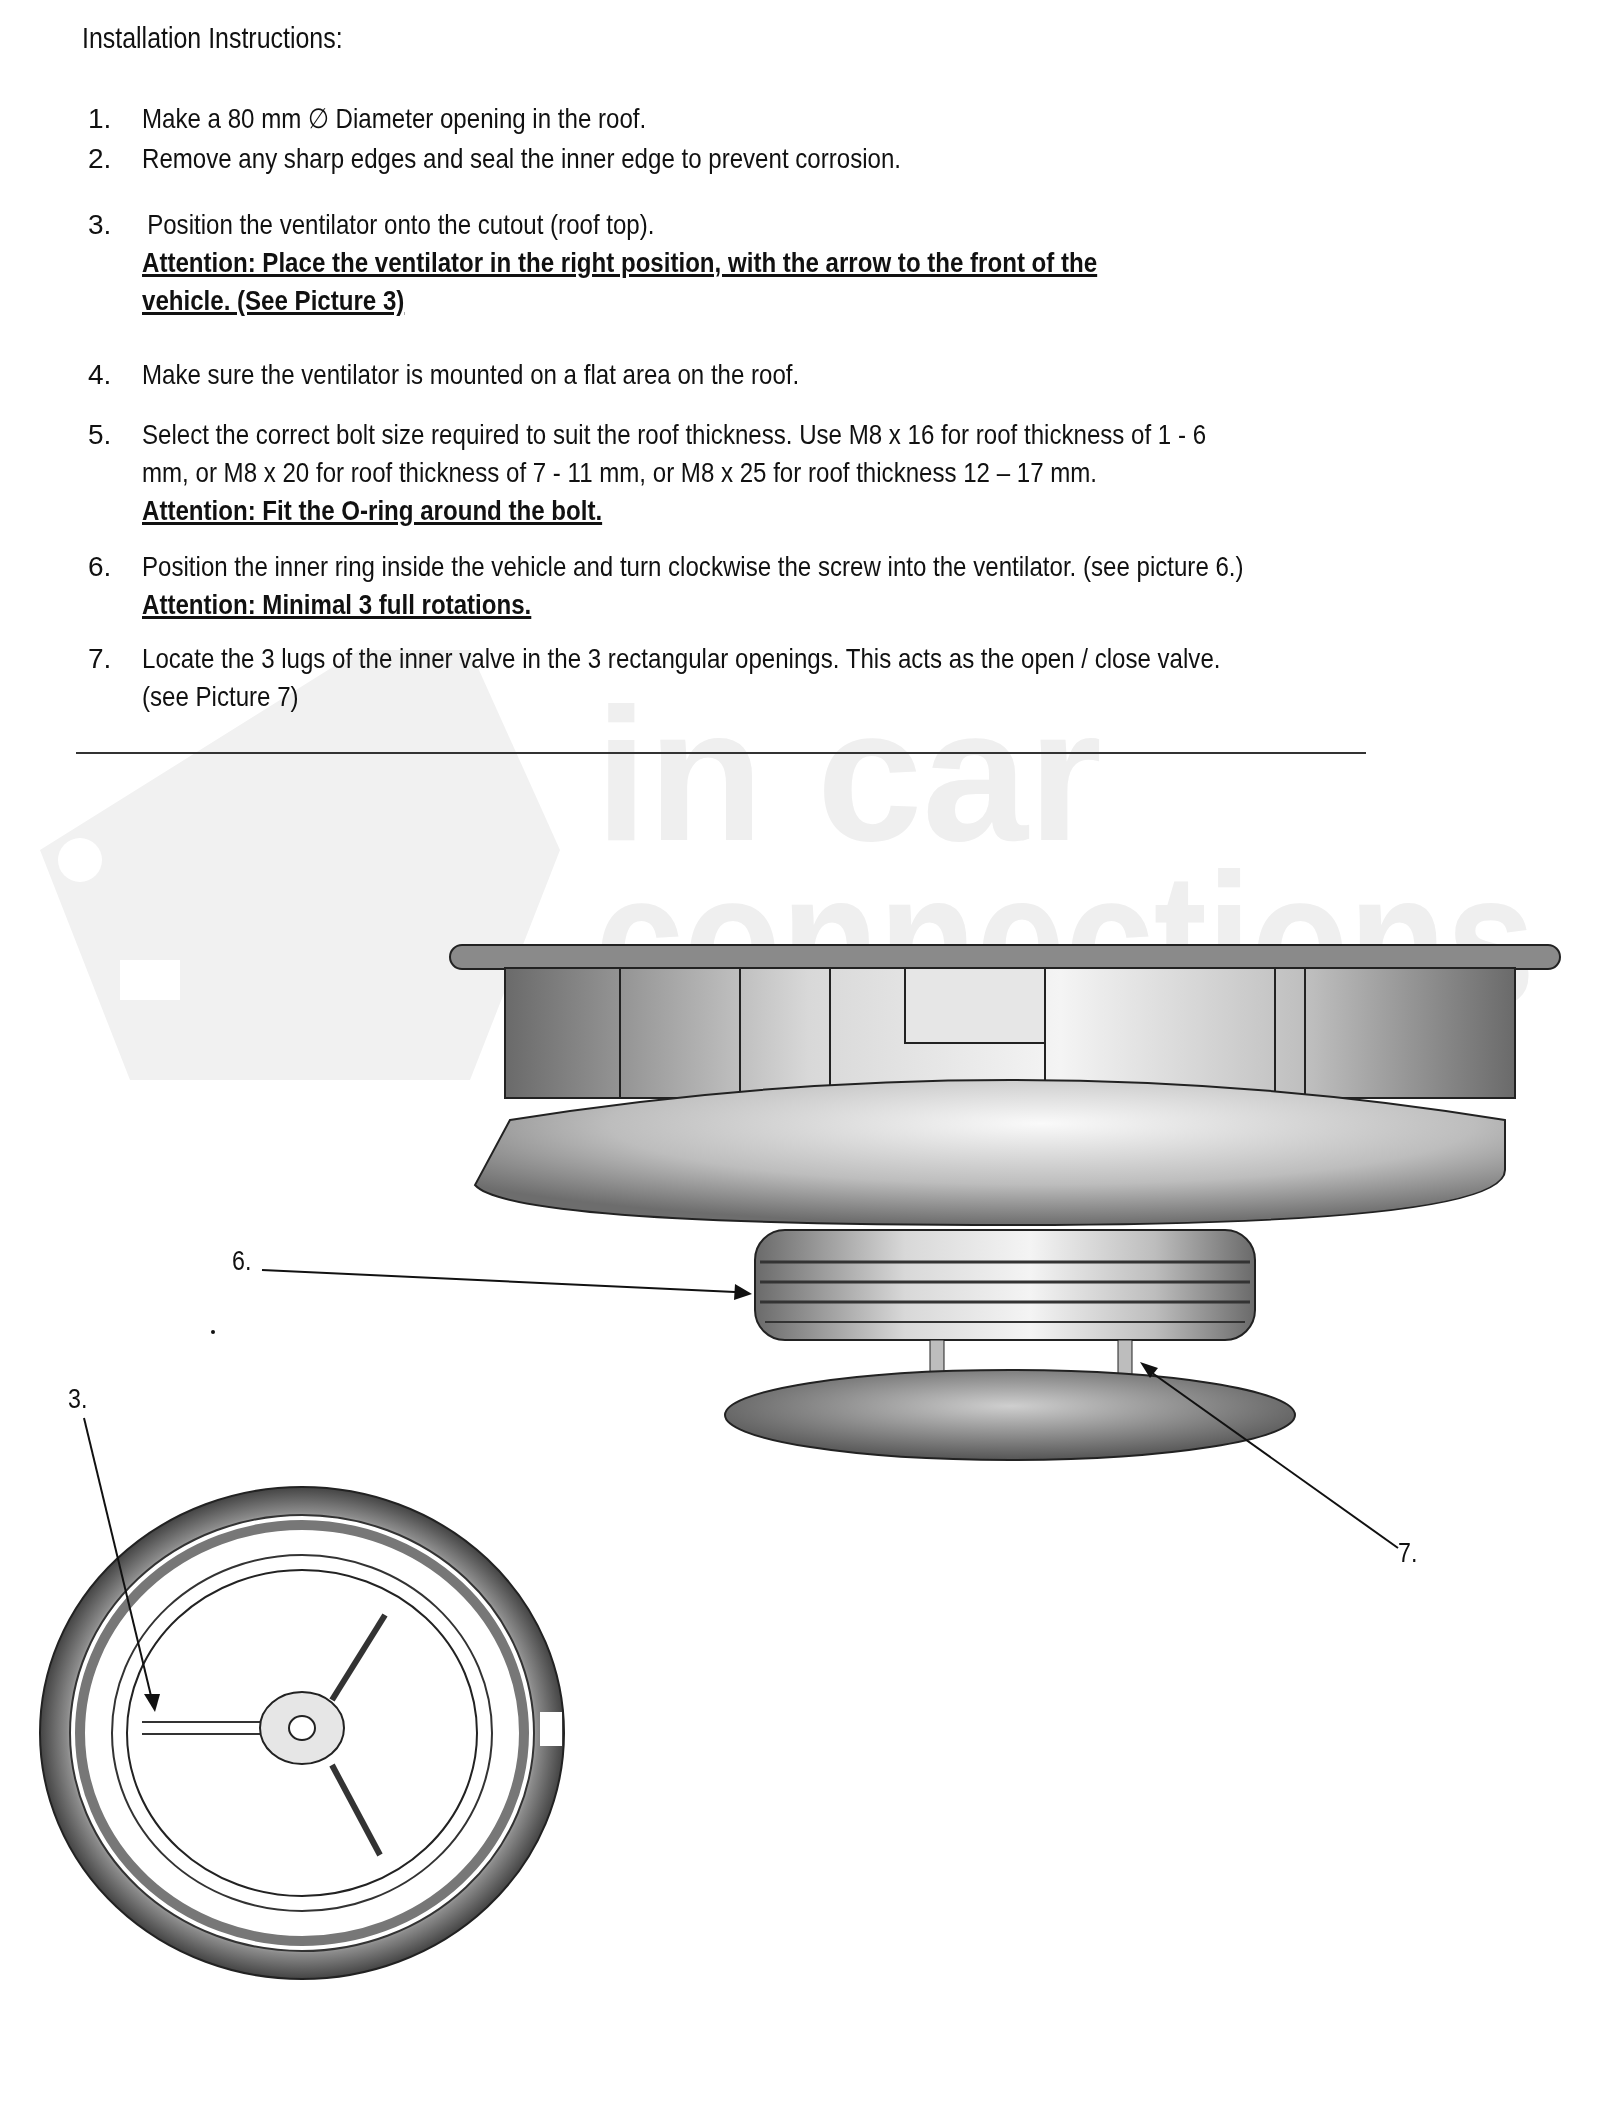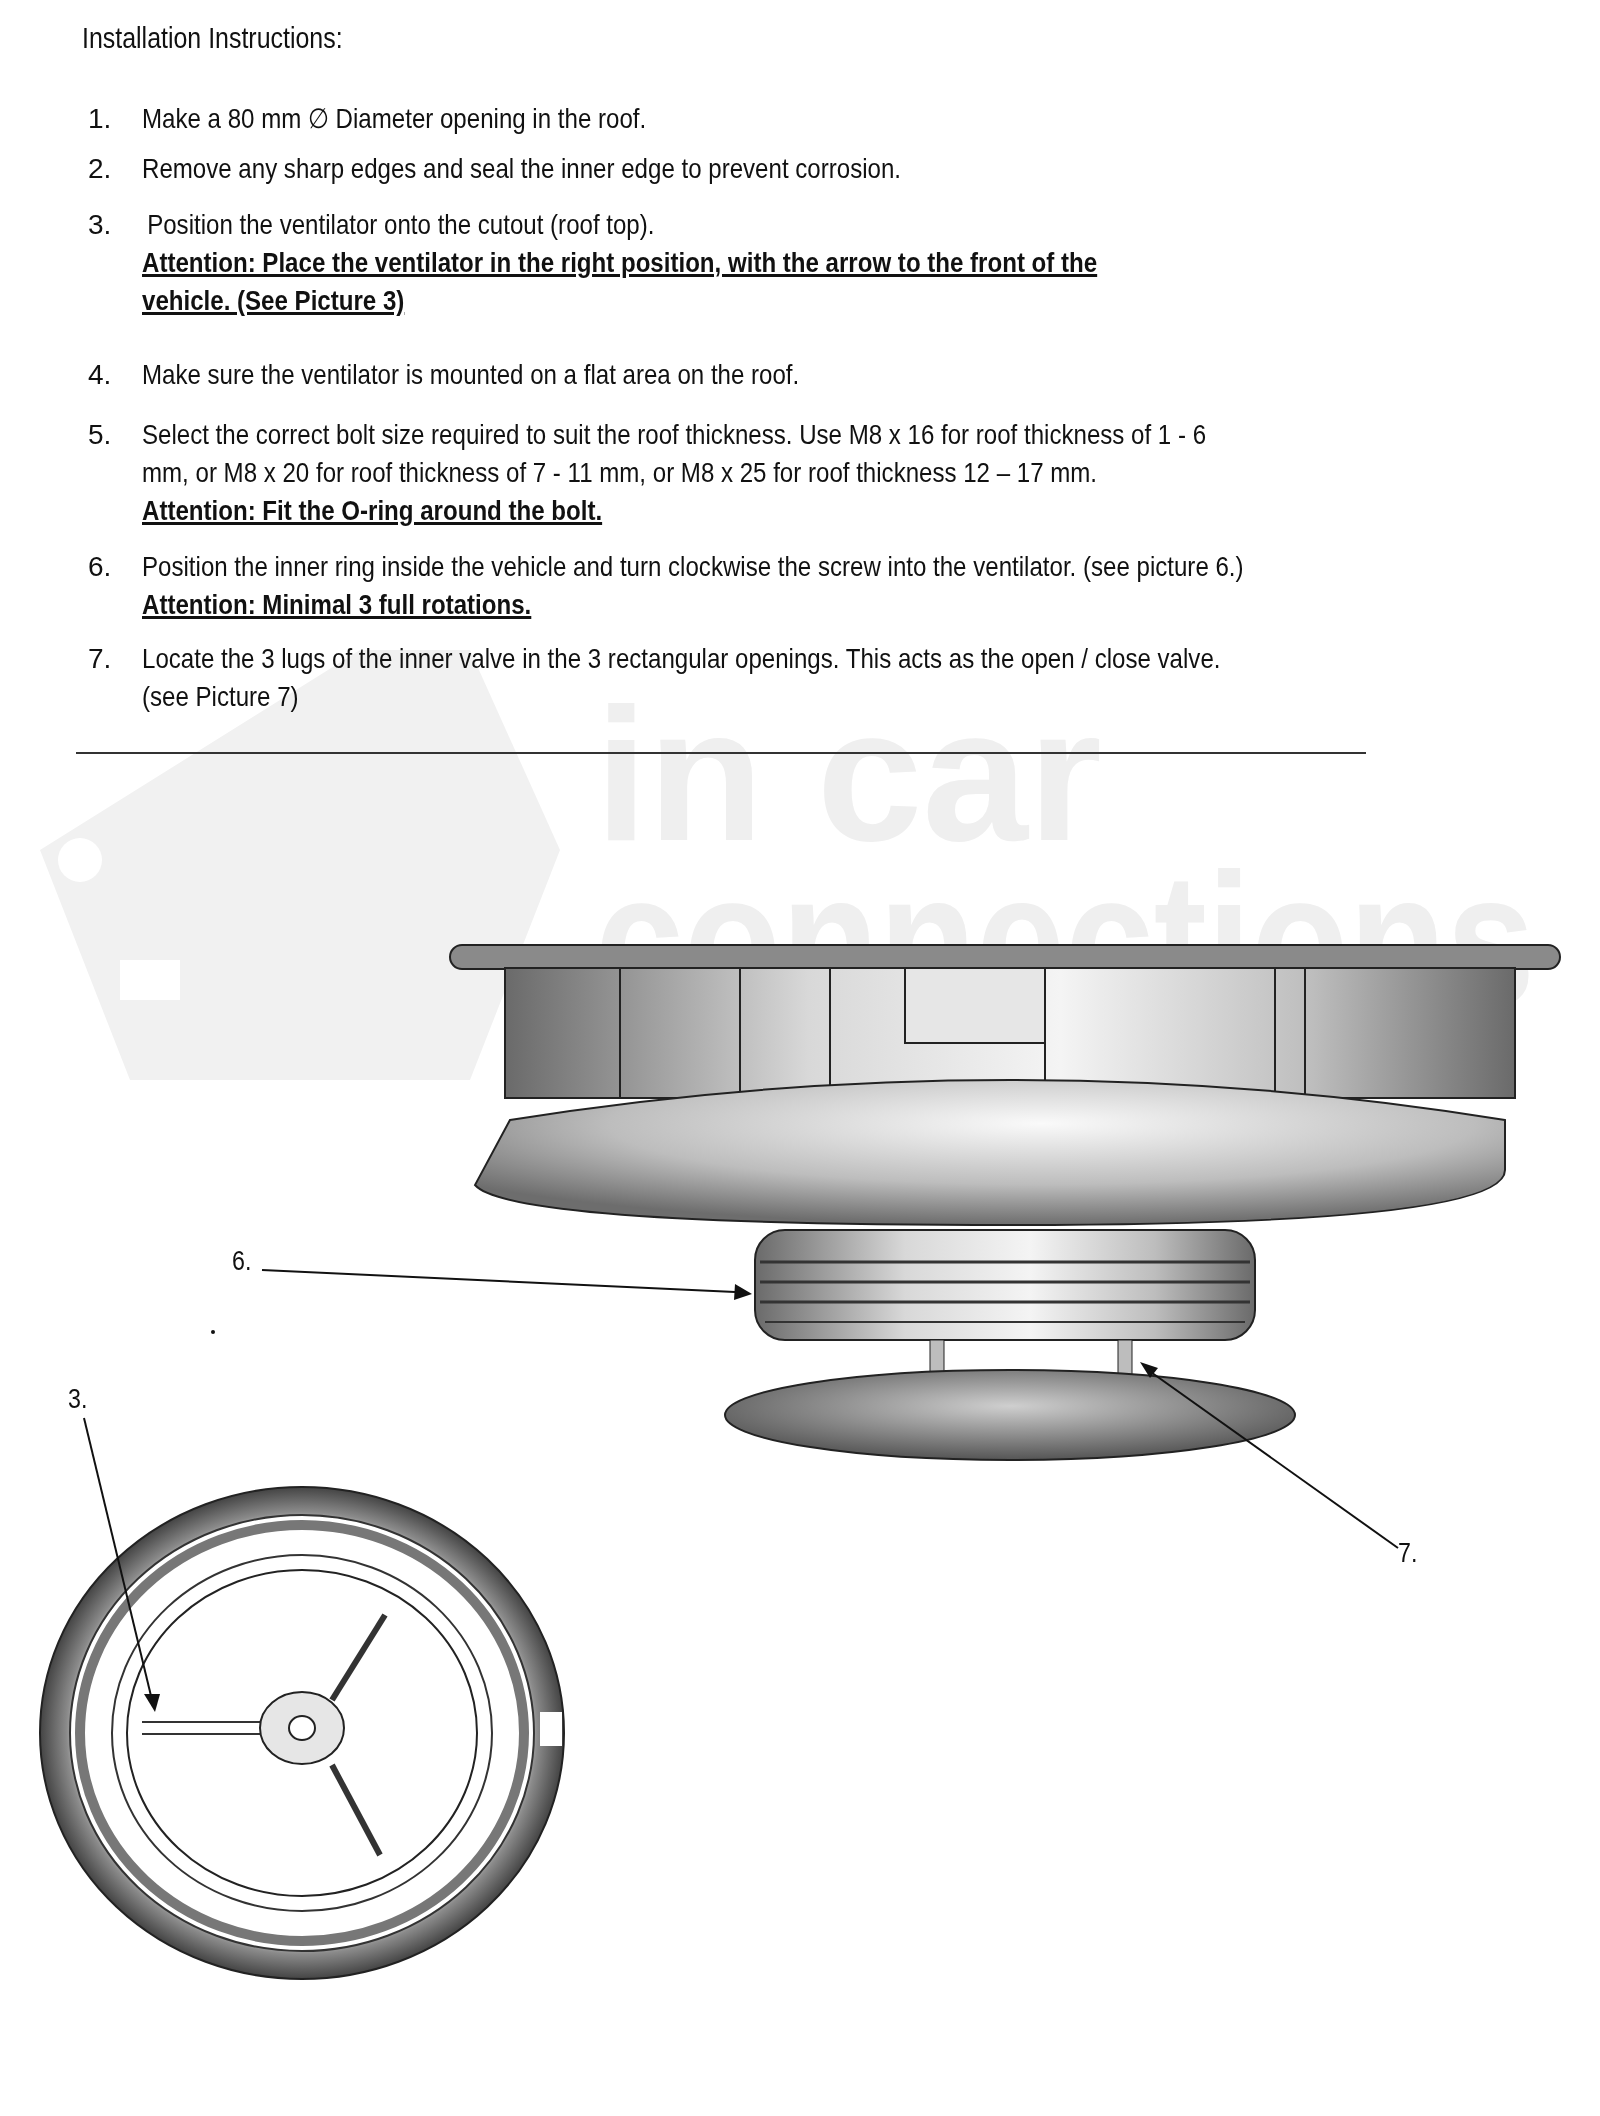--- a/index.html
+++ b/index.html
@@ -24,21 +24,21 @@
   <rect x="120" y="960" width="60" height="40" fill="#fff"></rect>
   <text x="595" y="840" font-family="Liberation Sans, sans-serif" font-weight="bold" font-size="190" fill="#efefef">in car</text>
   <text x="595" y="1005" font-family="Liberation Sans, sans-serif" font-weight="bold" font-size="190" fill="#efefef" textLength="940" lengthAdjust="spacingAndGlyphs">connections</text>
 </svg>
 
 <div class="title">Installation Instructions:</div>
 
 <div class="step" style="top:100px">
   <span class="num">1.</span><span class="body">Make a 80 mm  ∅ Diameter opening in the roof.</span>
 </div>
-<div class="step" style="top:150px">
+<div class="step" style="top:140px">
   <span class="num">2.</span><span class="body">Remove any sharp edges and seal the inner edge to prevent corrosion.</span>
 </div>
 <div class="step" style="top:206px">
   <span class="num">3.</span><span class="body">
     <div style="padding-left:6px">Position the ventilator onto the cutout (roof top).</div>
     <div class="attn">Attention: Place the ventilator in the right position, with the arrow to the front of the</div>
     <div class="attn">vehicle. (See Picture 3)</div>
   </span>
 </div>
 <div class="step" style="top:356px">

